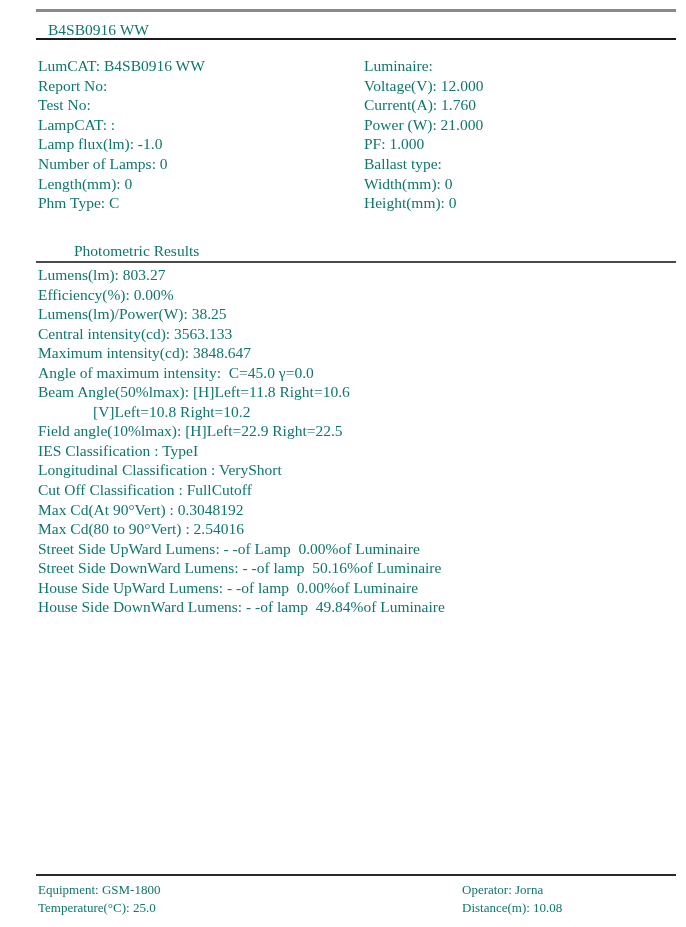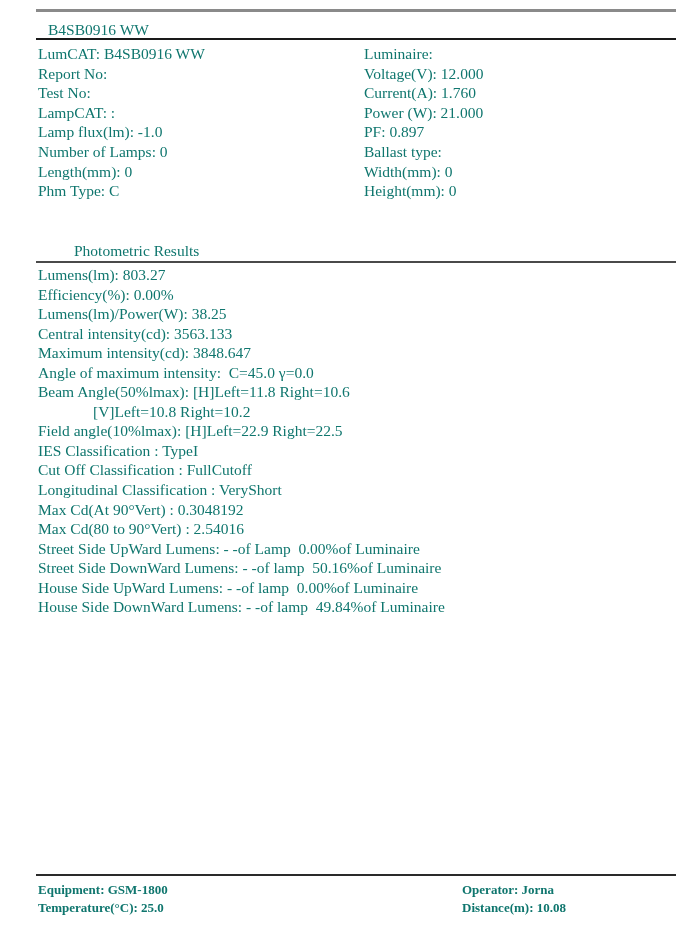--- a/index.html
+++ b/index.html
@@ -21,21 +21,21 @@
   .doc-title {
     position: absolute;
     left: 48px;
     top: 21px;
     font-size: 15.5px;
     white-space: pre;
   }
 
   .info-col {
     position: absolute;
-    top: 44px;
+    top: 56px;
     font-size: 15.5px;
   }
   .info-col.left  { left: 38px; }
   .info-col.right { left: 364px; }
   .line {
     line-height: 19.6px;
     white-space: pre;
   }
 
   .photo-heading {
@@ -52,21 +52,20 @@
     top: 265px;
     font-size: 15.5px;
   }
   .photo-lines .line { line-height: 19.55px; }
   .photo-lines .line.indent { padding-left: 55px; }
 
   .footer-col {
     position: absolute;
     top: 881px;
     font-size: 13px;
-    font-weight: bold;
   }
   .footer-col .line { line-height: 17.5px; }
   .footer-col.c1 { left: 38px; }
   .footer-col.c2 { left: 250px; }
   .footer-col.c3 { left: 462px; }
 </style>
 </head>
 <body>
 
 <div class="page">
@@ -86,43 +85,43 @@
     <div class="line">Number of Lamps: 0</div>
     <div class="line">Length(mm): 0</div>
     <div class="line">Phm Type: C</div>
   </div>
 
   <div class="info-col right">
     <div class="line">Luminaire:</div>
     <div class="line">Voltage(V): 12.000</div>
     <div class="line">Current(A): 1.760</div>
     <div class="line">Power (W): 21.000</div>
-    <div class="line">PF: 0.897</div>
+    <div class="line">PF: 1.000</div>
     <div class="line">Ballast type:</div>
     <div class="line">Width(mm): 0</div>
     <div class="line">Height(mm): 0</div>
   </div>
 
   <div class="photo-heading">Photometric Results</div>
 
   <div class="rule rule-photo"></div>
 
   <div class="photo-lines">
     <div class="line">Lumens(lm): 803.27</div>
     <div class="line">Efficiency(%): 0.00%</div>
     <div class="line">Lumens(lm)/Power(W): 38.25</div>
     <div class="line">Central intensity(cd): 3563.133</div>
     <div class="line">Maximum intensity(cd): 3848.647</div>
     <div class="line">Angle of maximum intensity:  C=45.0 γ=0.0</div>
     <div class="line">Beam Angle(50%lmax): [H]Left=11.8 Right=10.6</div>
     <div class="line indent">[V]Left=10.8 Right=10.2</div>
     <div class="line">Field angle(10%lmax): [H]Left=22.9 Right=22.5</div>
     <div class="line">IES Classification : TypeI</div>
+    <div class="line">Longitudinal Classification : VeryShort</div>
     <div class="line">Cut Off Classification : FullCutoff</div>
-    <div class="line">Longitudinal Classification : VeryShort</div>
     <div class="line">Max Cd(At 90°Vert) : 0.3048192</div>
     <div class="line">Max Cd(80 to 90°Vert) : 2.54016</div>
     <div class="line">Street Side UpWard Lumens: - -of Lamp  0.00%of Luminaire</div>
     <div class="line">Street Side DownWard Lumens: - -of lamp  50.16%of Luminaire</div>
     <div class="line">House Side UpWard Lumens: - -of lamp  0.00%of Luminaire</div>
     <div class="line">House Side DownWard Lumens: - -of lamp  49.84%of Luminaire</div>
   </div>
 
   <div class="rule rule-footer"></div>
 

